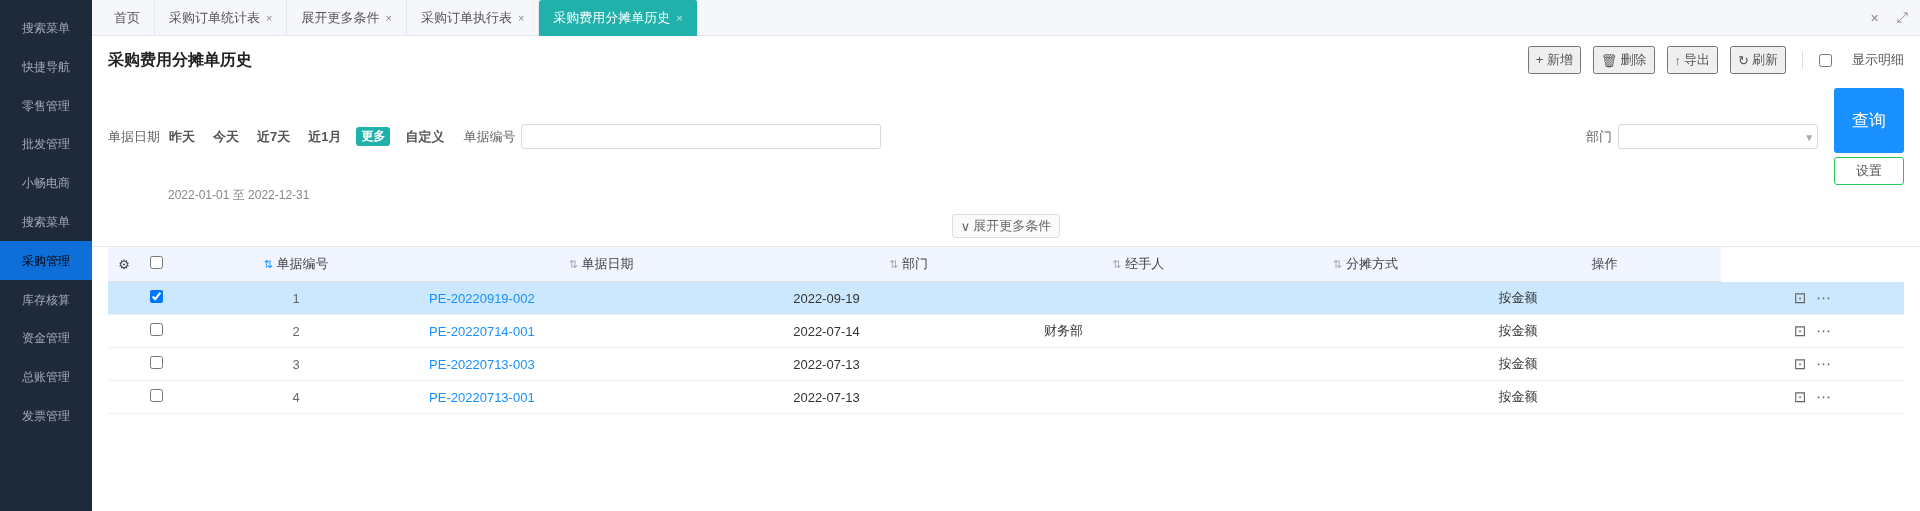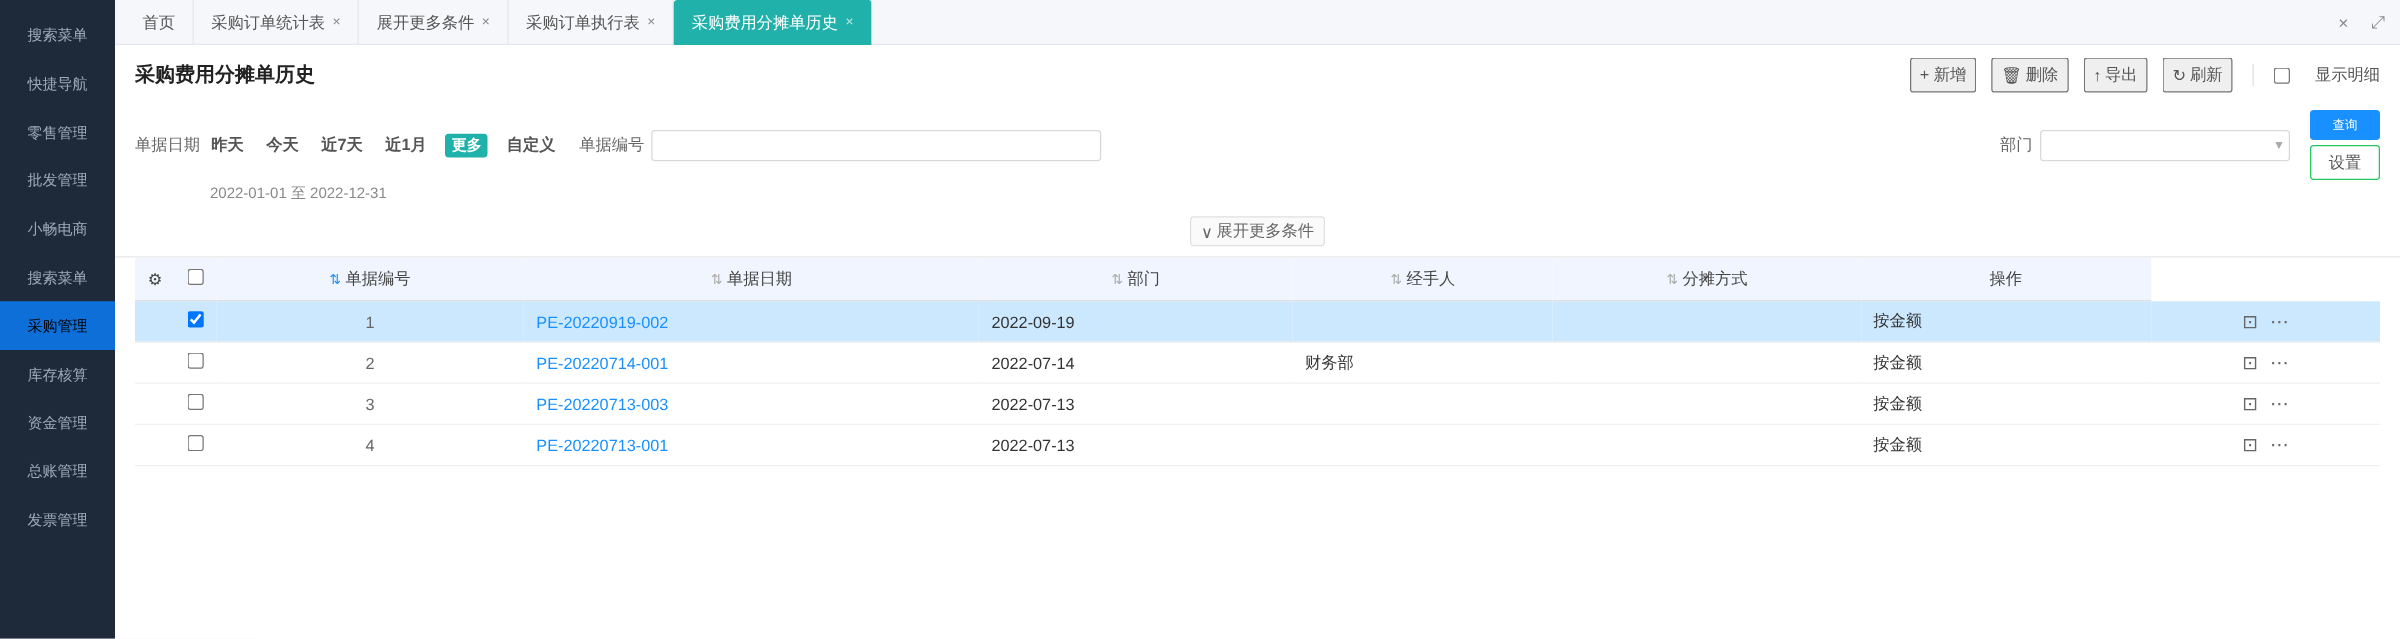--- a/index.html
+++ b/index.html
@@ -193,22 +193,22 @@
       transform: translateY(-50%);
       color: #aaa;
       pointer-events: none;
       font-size: 11px;
     }
     .query-btn {
       background: #1890ff;
       color: #fff;
       border: none;
       border-radius: 3px;
-      padding: 5px 18px;
-      font-size: 10px;
+      padding: 21px 18px;
+      font-size: 17px;
       cursor: pointer;
     }
     .settings-btn {
       background: #fff;
       color: #555;
       border: 1px solid #22c55e;
       border-radius: 3px;
       padding: 4px 12px;
       font-size: 13px;
       cursor: pointer;

